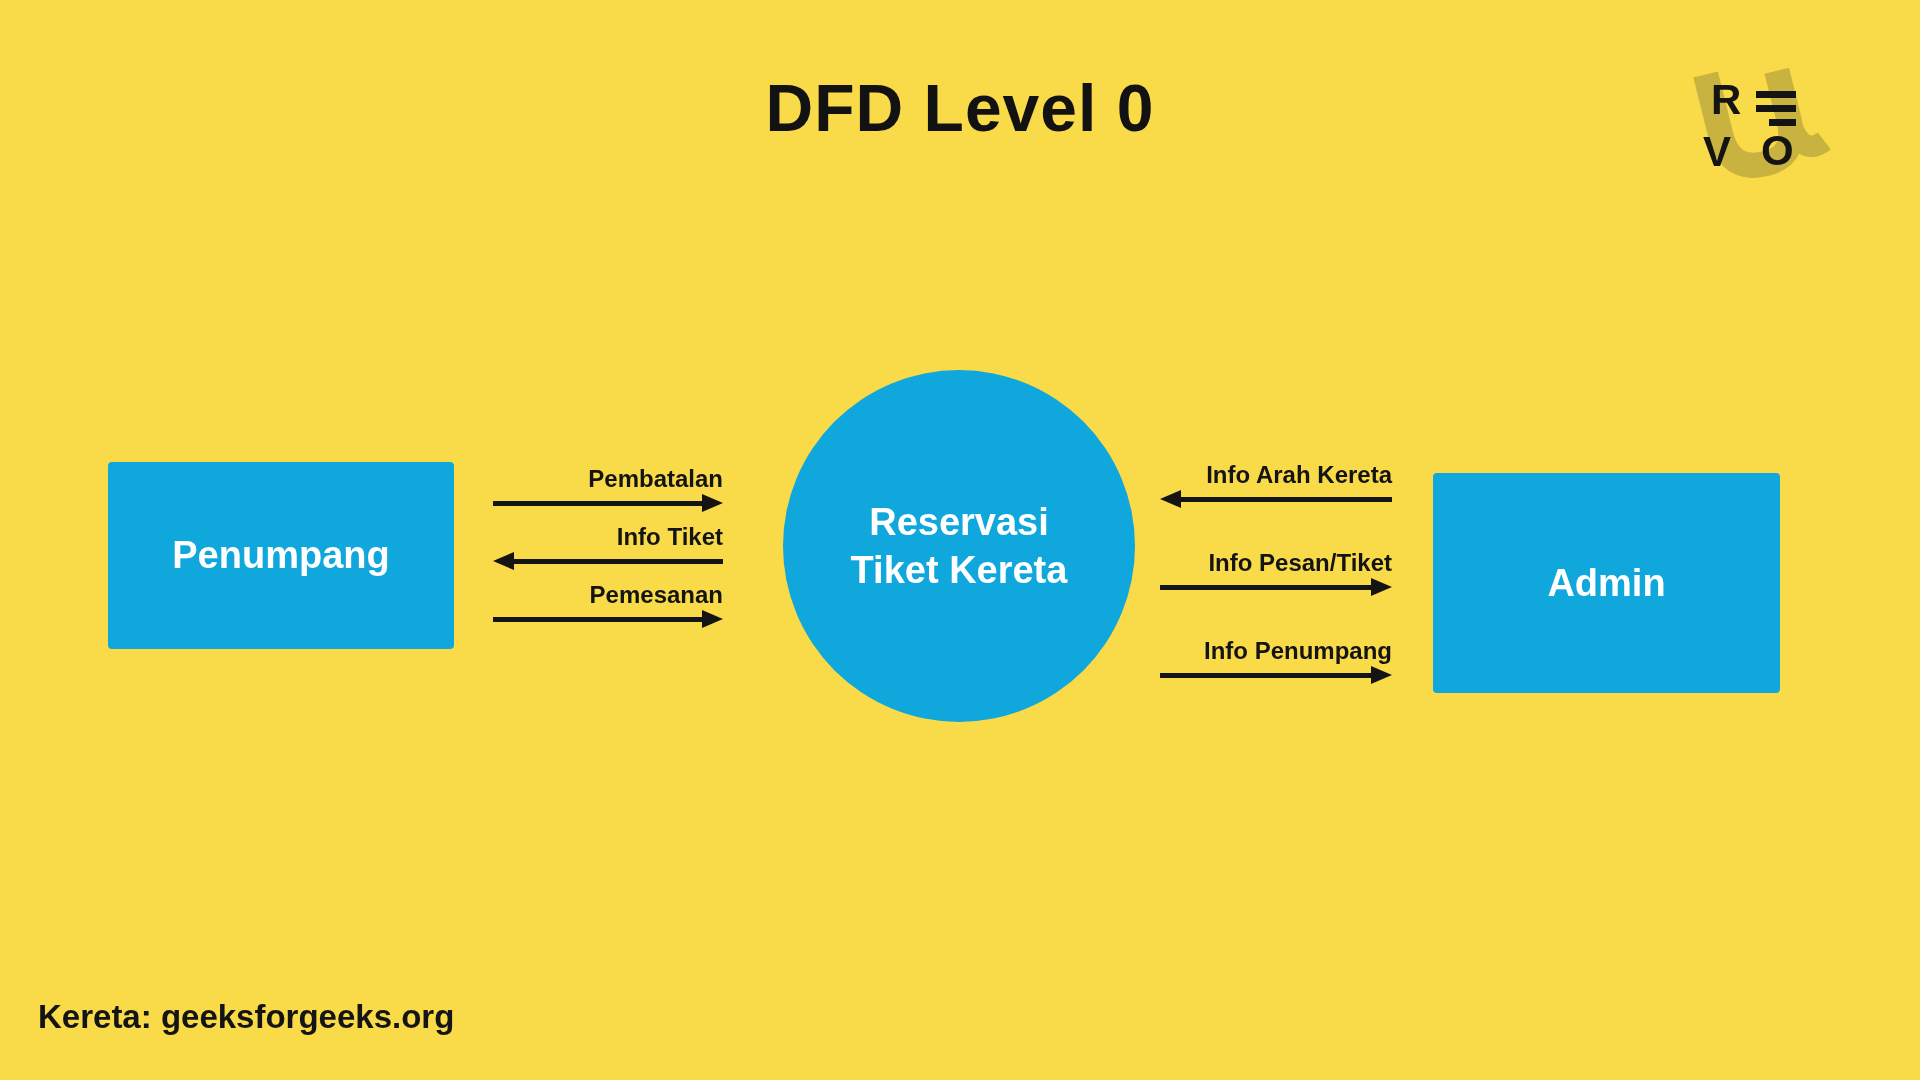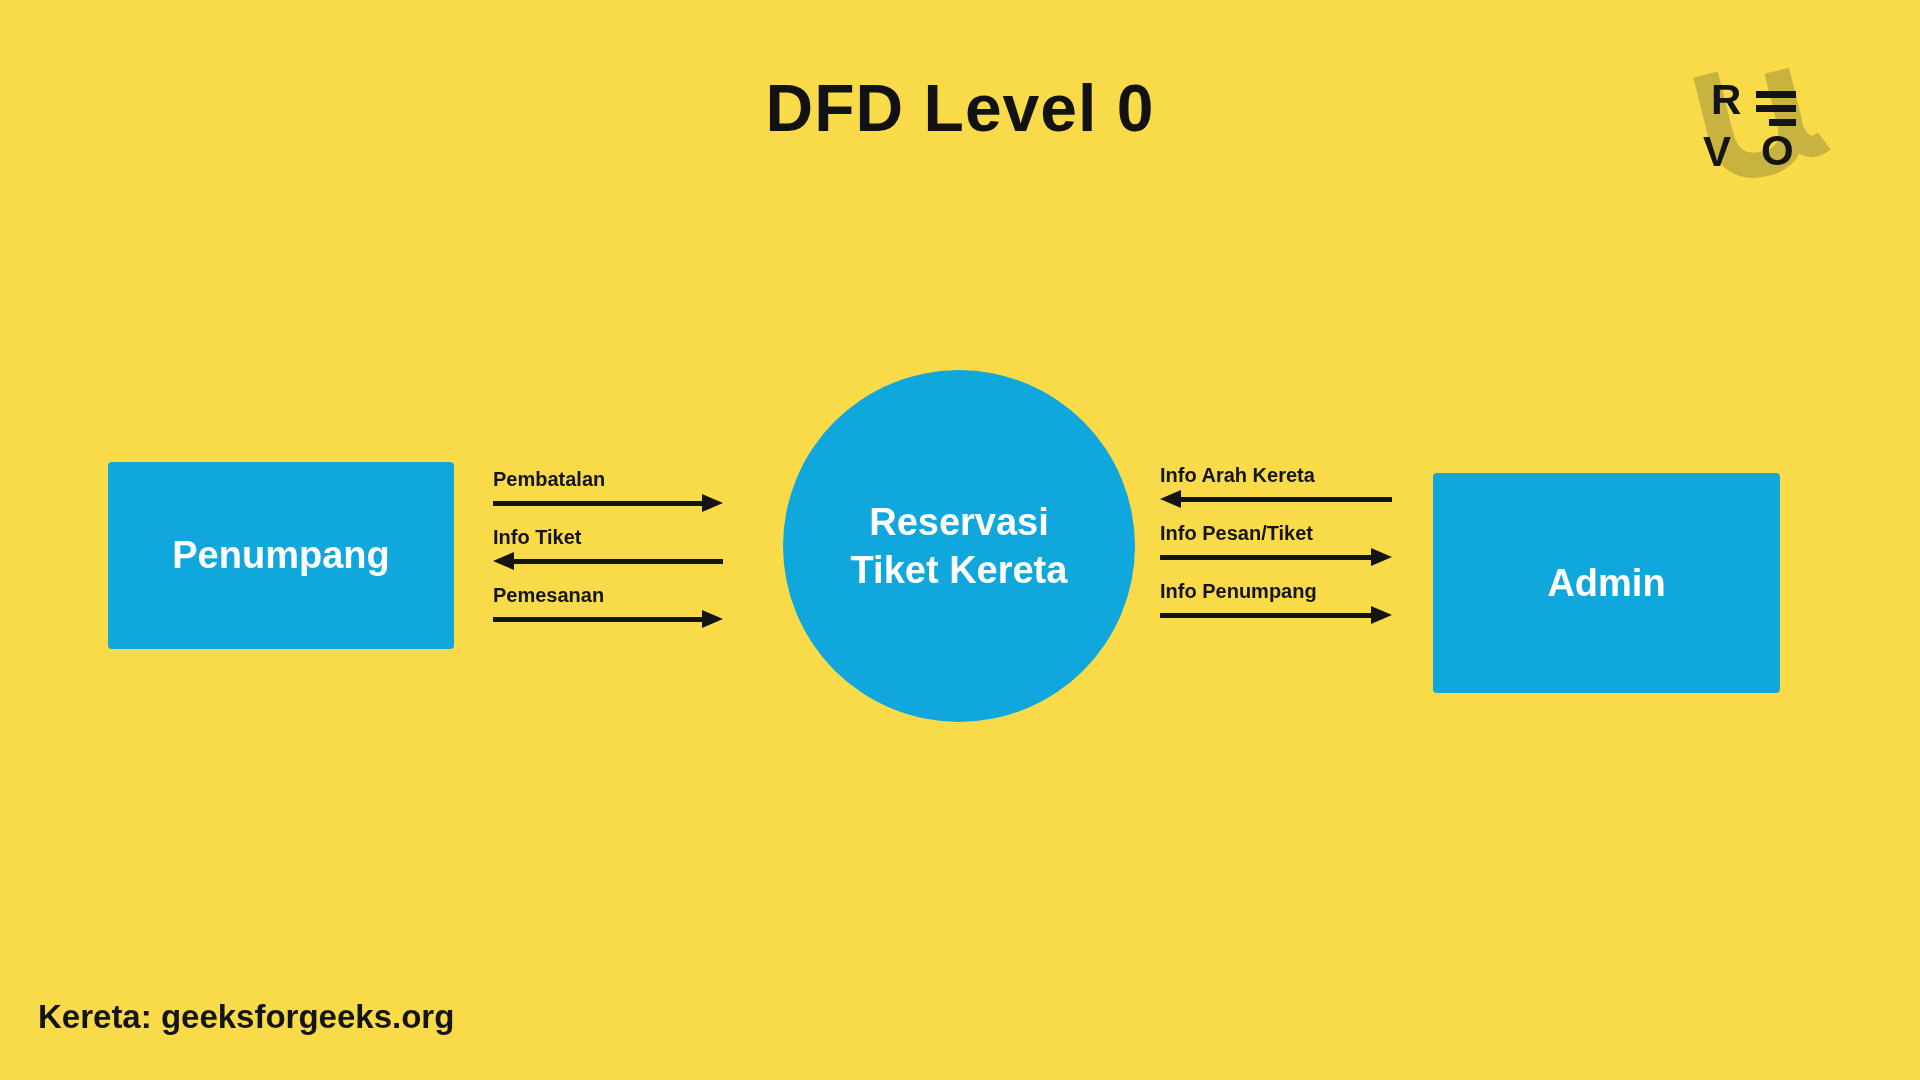--- a/index.html
+++ b/index.html
@@ -103,27 +103,27 @@
     text-align: center;
   }
 
   
   .flow-group {
     position: absolute;
     display: flex;
     flex-direction: column;
   }
   .flow-group.left  { left: 493px; top: 464px; width: 230px; }
-  .flow-group.right { left: 1160px; top: 460px; width: 232px; }
+  .flow-group.right { left: 1160px; top: 460px; width: 232px; gap: 30px; }
 
   .flow { margin-bottom: 10px; }
   .flow-label {
     display: block;
-    text-align: left;
-    font-size: 20px;
+    text-align: right;
+    font-size: 24px;
     font-weight: bold;
     color: #141414;
     line-height: 30px;
     white-space: nowrap;
   }
   .arrow {
     display: flex;
     align-items: center;
     height: 18px;
     width: 100%;

